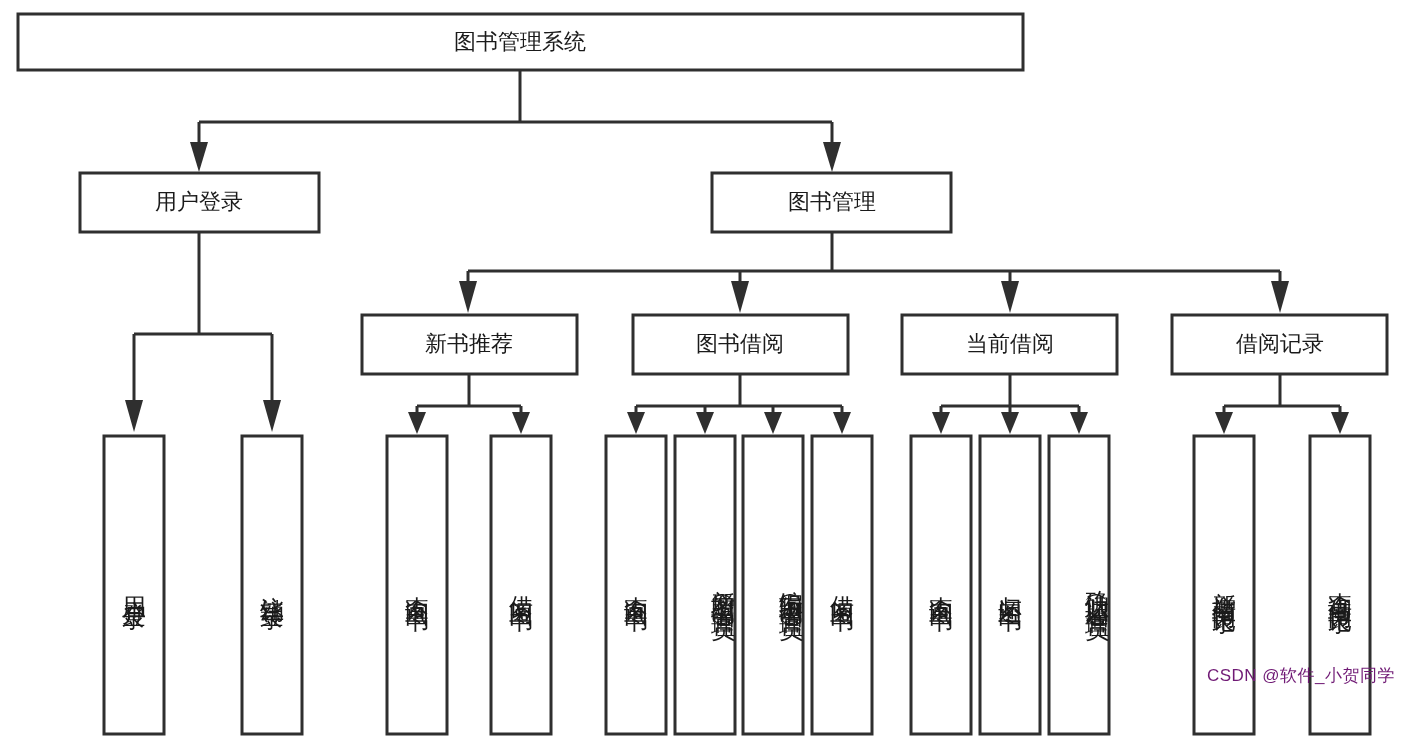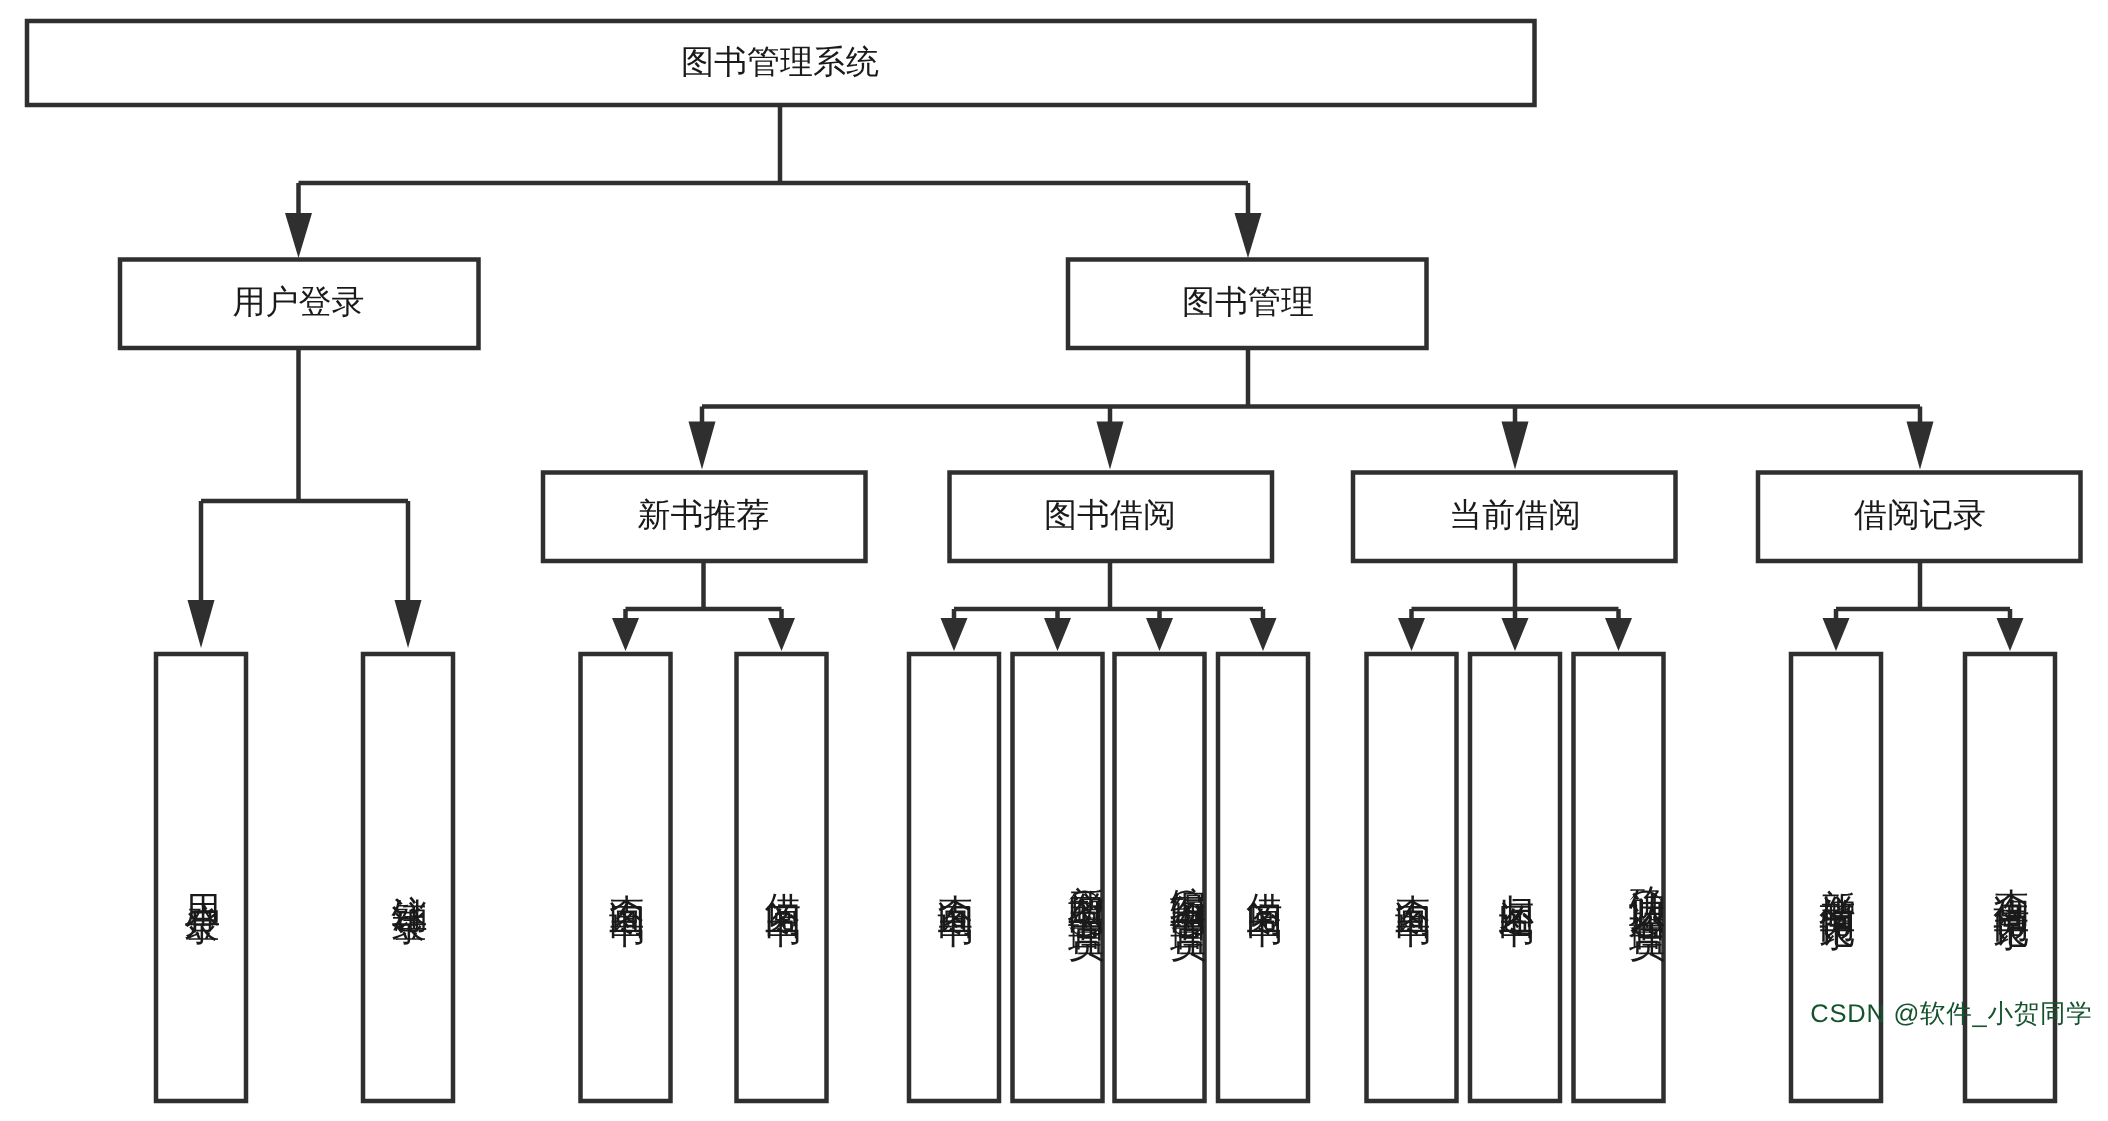--- a/index.html
+++ b/index.html
@@ -45,21 +45,21 @@
     color:#1a1a1a;
     white-space:nowrap;
     pointer-events:none;
   }
   .watermark{
     position:absolute;
     right:10px;
     bottom:6px;
     font-family:"Liberation Sans","DejaVu Sans",sans-serif;
     font-size:17px;
-    color:#14532d;
+    color:#701a75;
     letter-spacing:0.5px;
     user-select:none;
   }
 </style>
 </head>
 <body>
 
 <div id="diagram-root">
 
   <svg id="tree" viewBox="0 0 1405 747">

